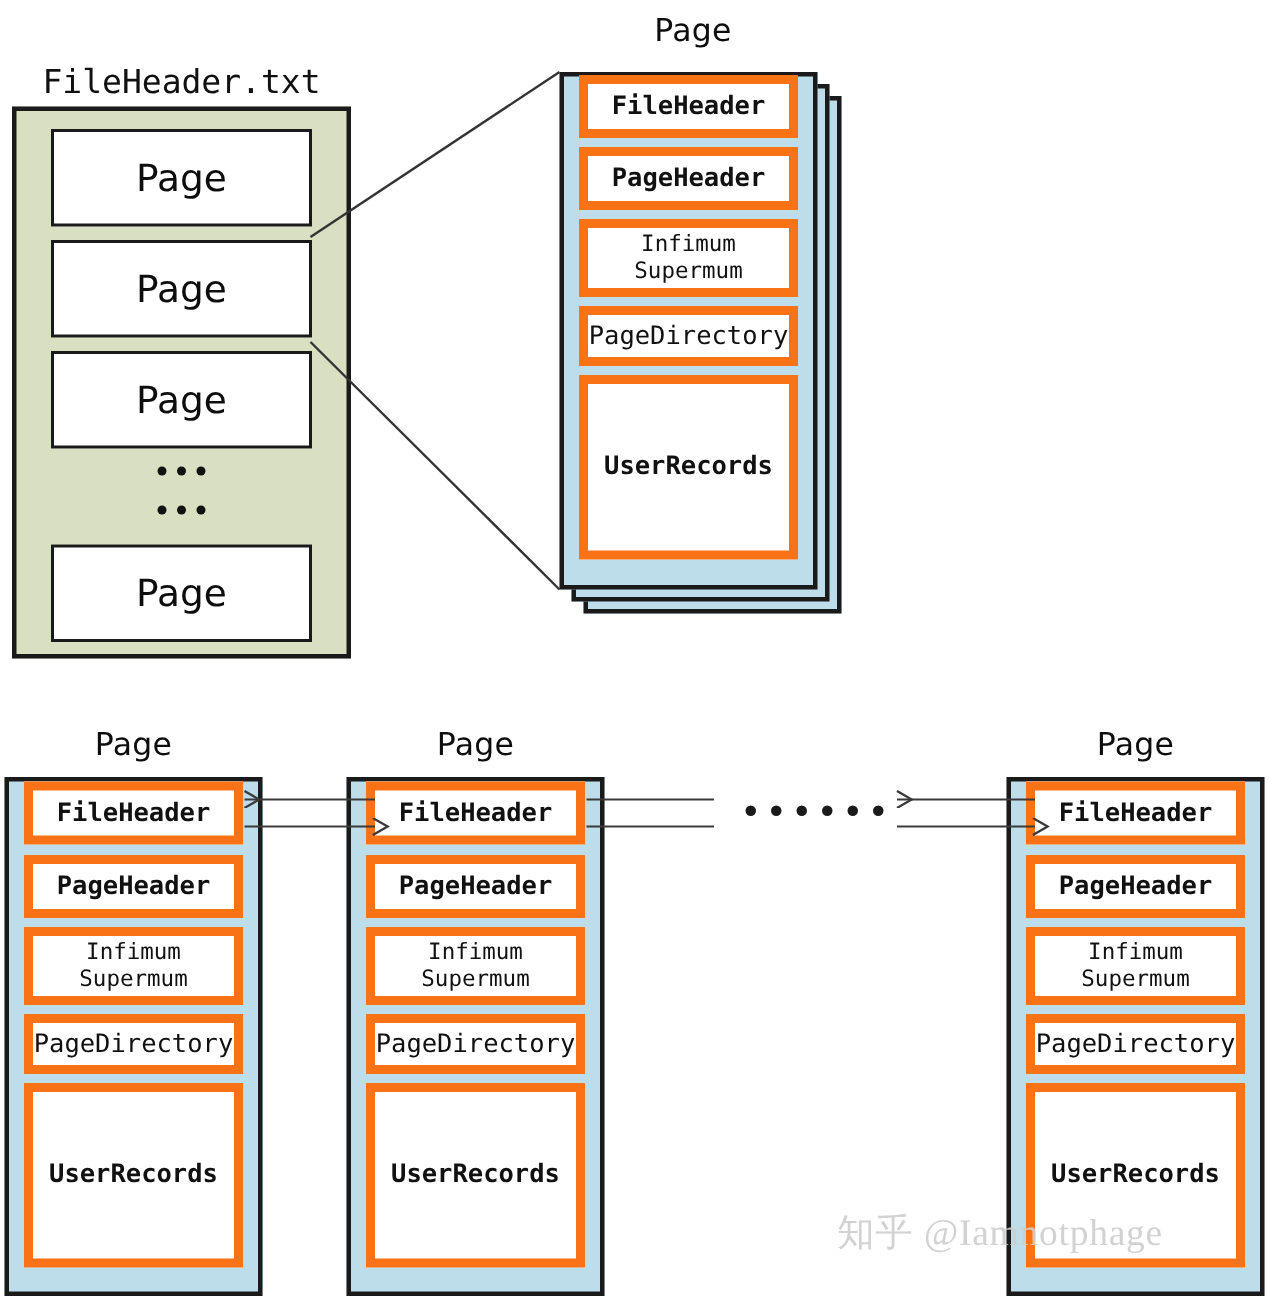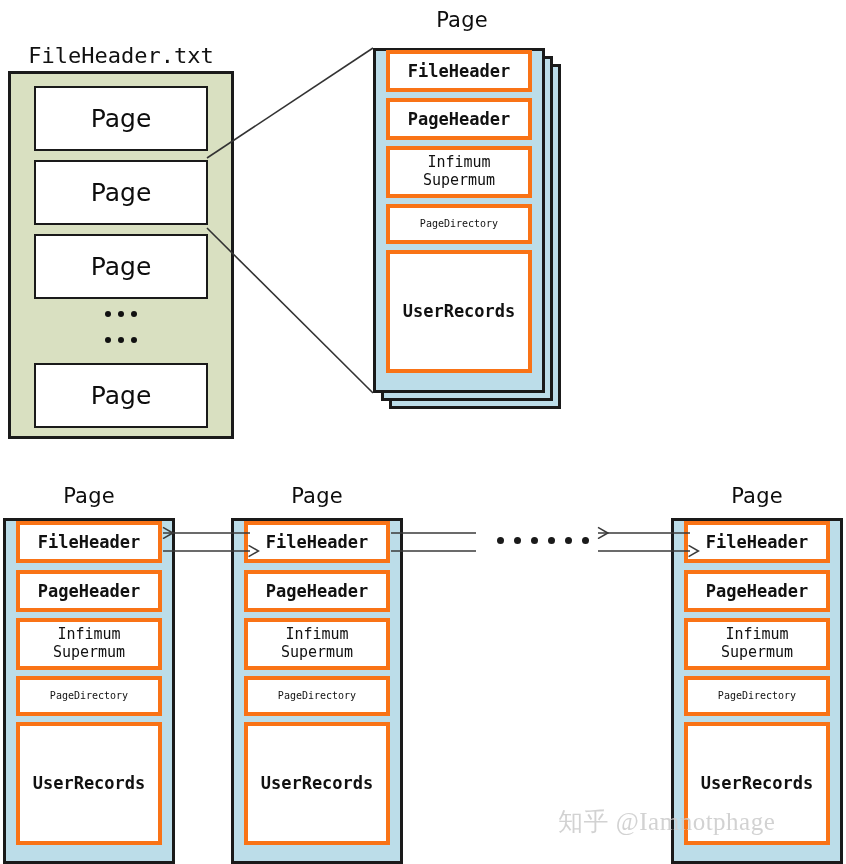--- a/index.html
+++ b/index.html
@@ -76,34 +76,34 @@
   
   .page-box {
     position: absolute;
     background: #bcdde9;
     border: 3px solid #1a1a1a;
     box-sizing: border-box;
   }
   .slot {
     position: absolute;
     background: #ffffff;
-    border: 4px solid #f97316;
+    border: 6px solid #f97316;
     box-sizing: border-box;
     display: flex;
     flex-direction: column;
     align-items: center;
     justify-content: center;
     font-family: "DejaVu Sans Mono", "Liberation Mono", monospace;
     color: #111111;
     line-height: 1.18;
     text-align: center;
   }
   .slot.big   { font-size: 17px; font-weight: 700; }
   .slot.mid   { font-size: 15px; font-weight: 400; }
-  .slot.small { font-size: 10px; font-weight: 400; }
+  .slot.small { font-size: 17px; font-weight: 400; }
 
   
   svg.overlay {
     position: absolute;
     left: 0; top: 0;
     width: 846px;
     height: 864px;
     pointer-events: none;
     overflow: visible;
   }

